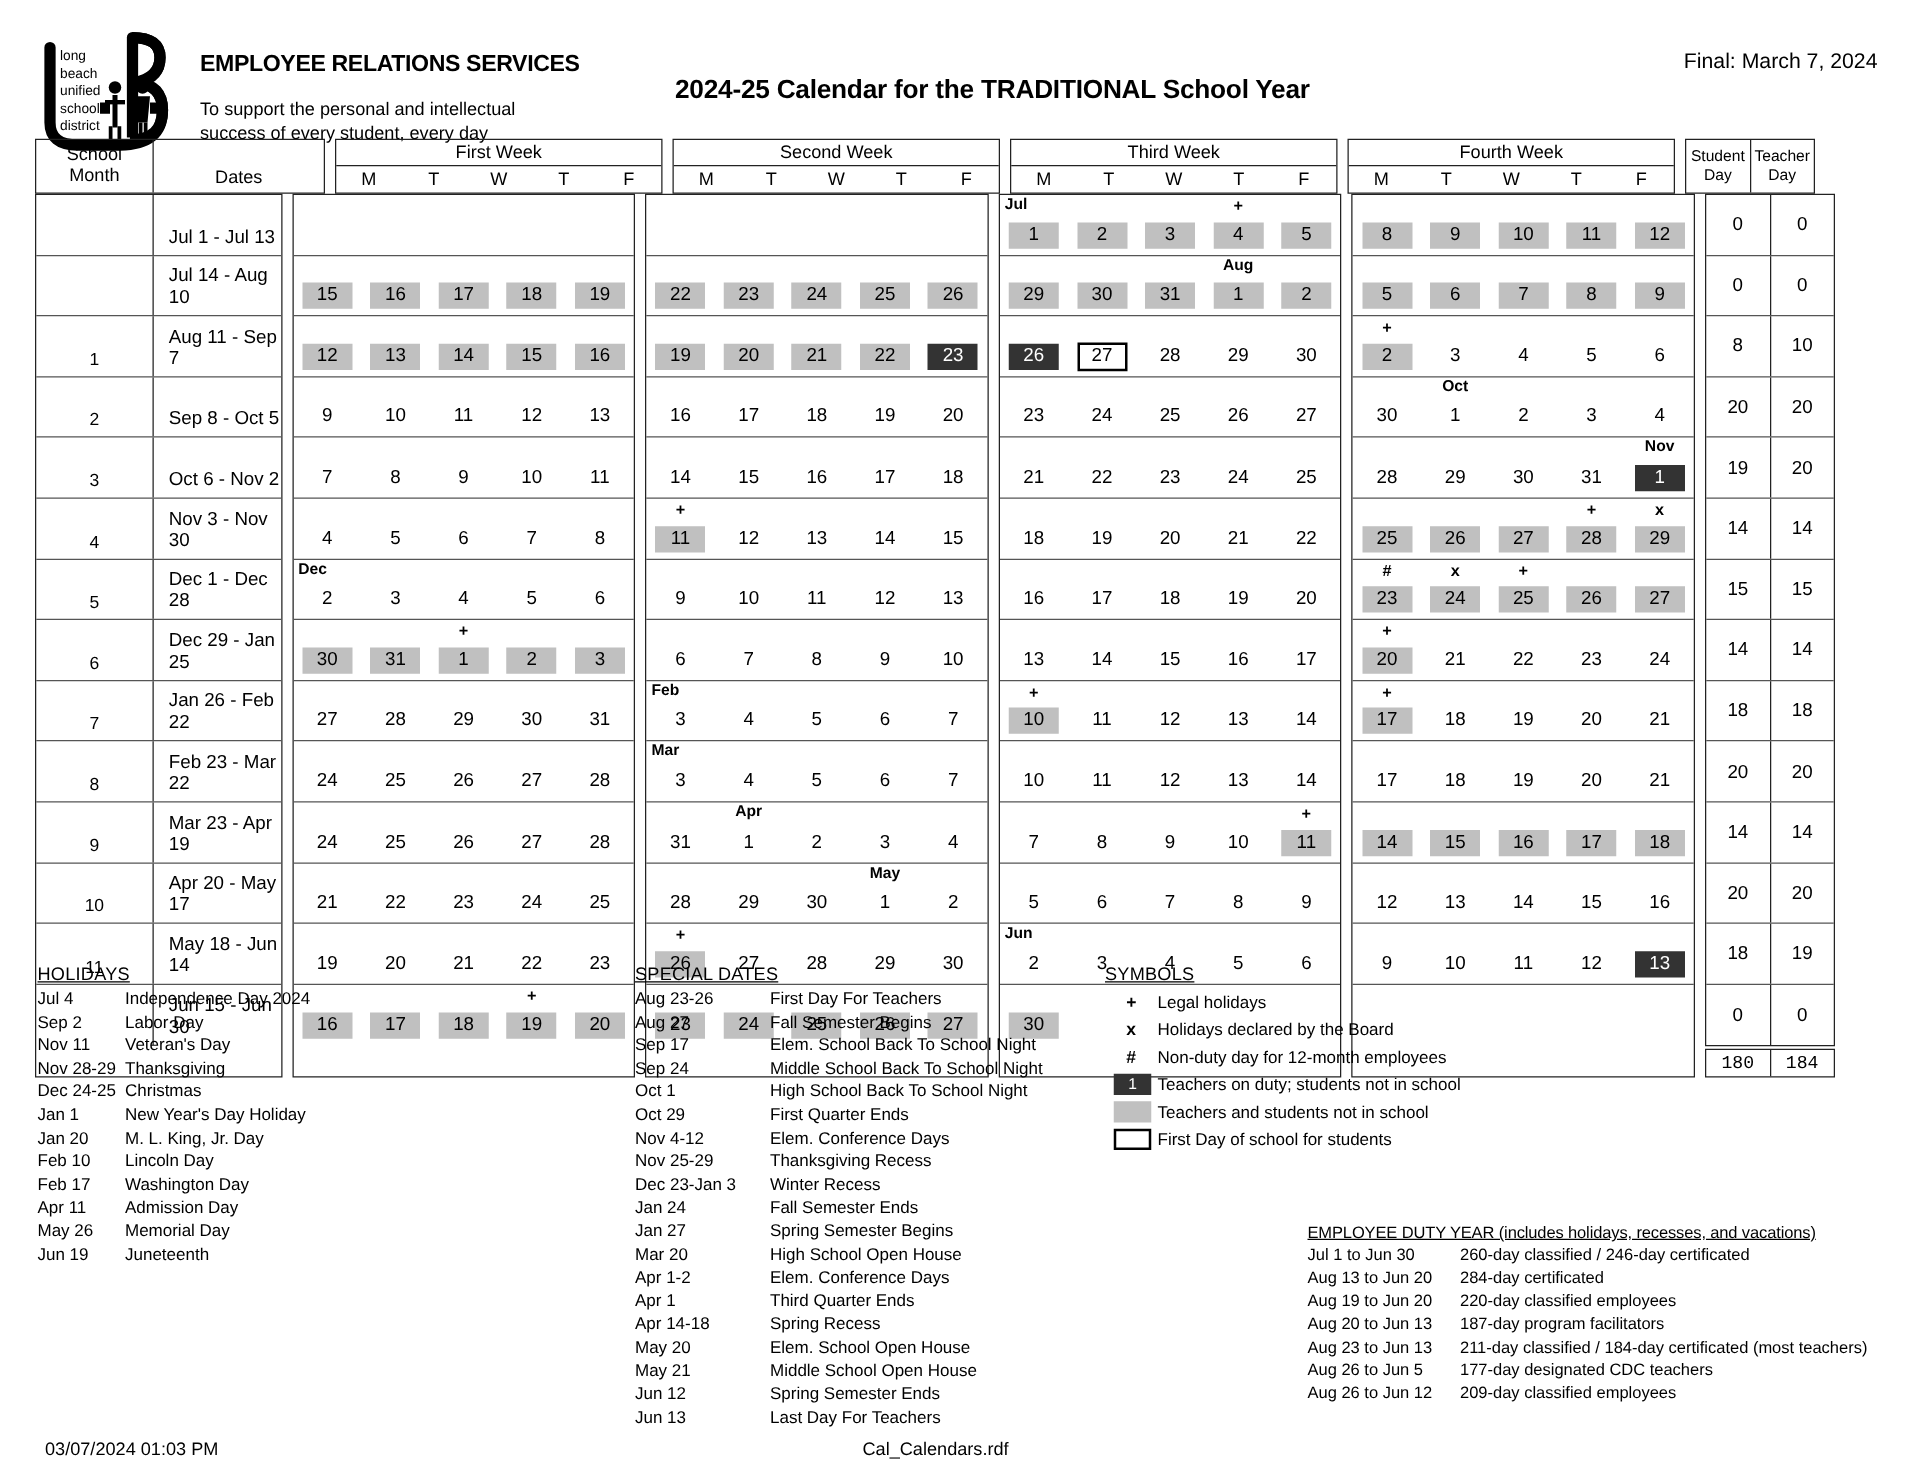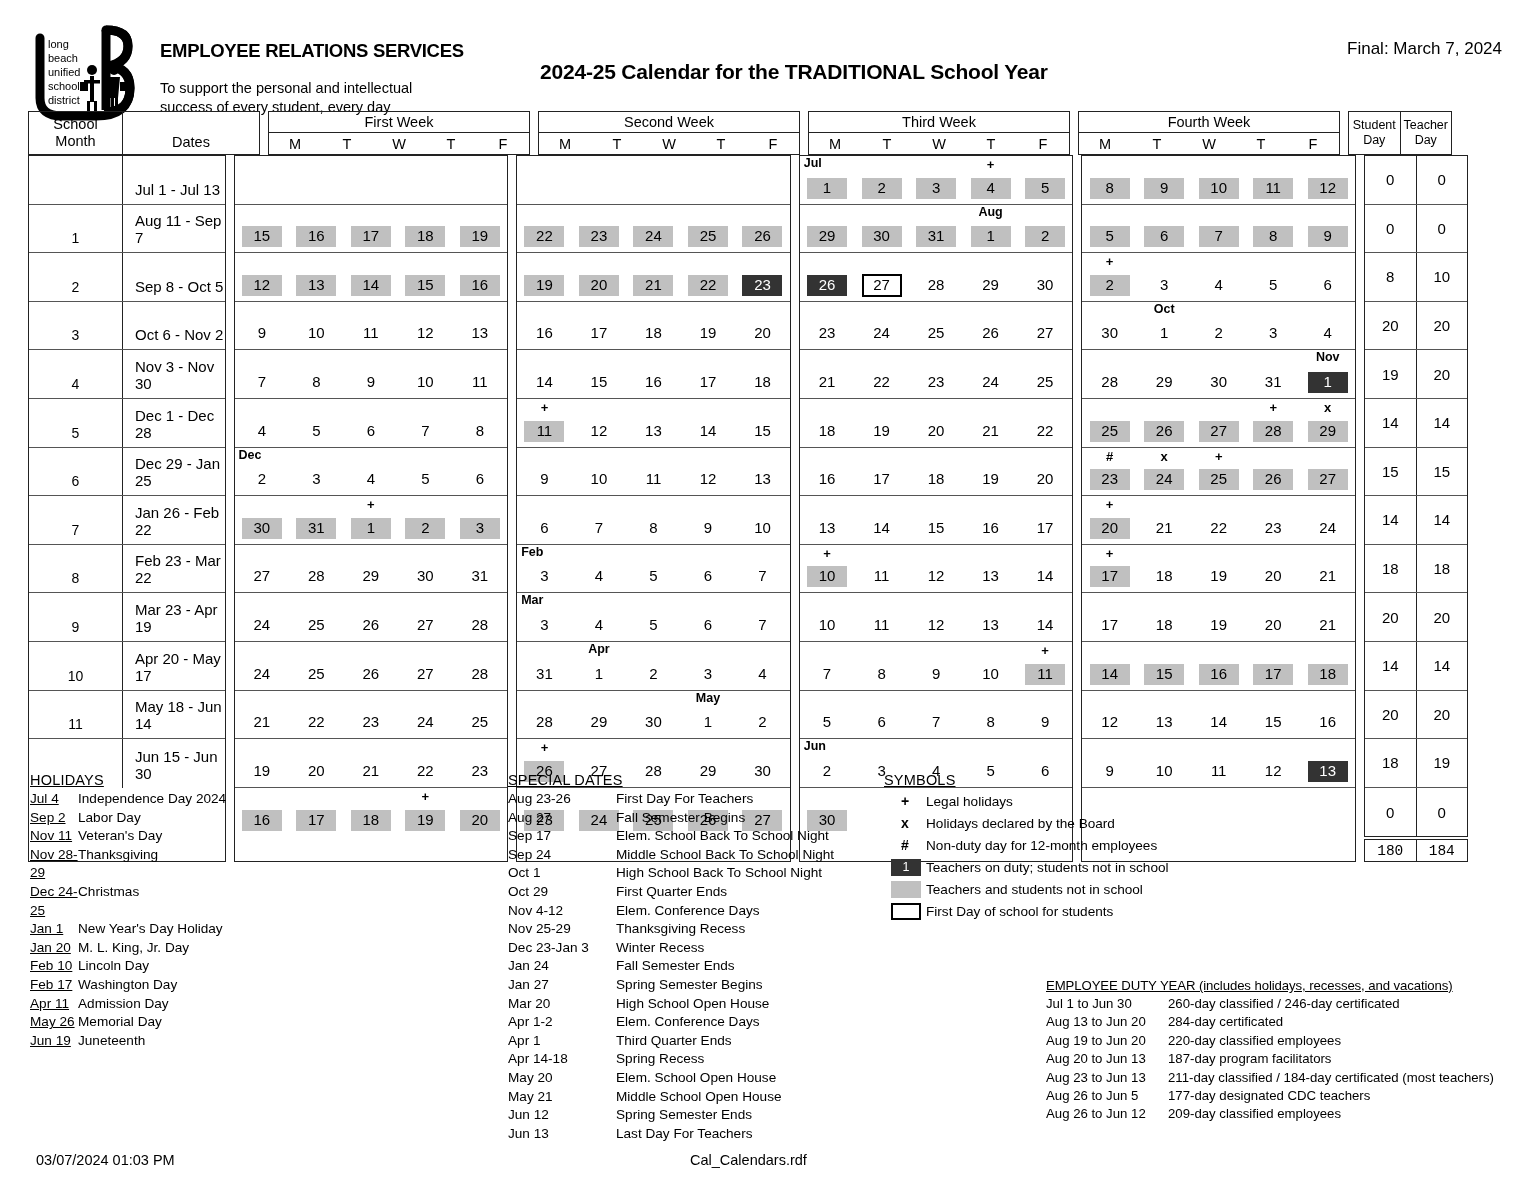--- a/index.html
+++ b/index.html
@@ -155,21 +155,21 @@
   .totals .tv:first-child { border-right: 1.2px solid #222; }
 
   
   .legend-title {
     font-size: 14.5px; text-decoration: underline; letter-spacing: 0.2px;
     margin-bottom: 2px;
   }
   .l2 { display: flex; font-size: 13.6px; line-height: 18.6px; }
 
   .holidays { position: absolute; left: 30px; top: 772px; width: 470px; }
-  .holidays .l2 .d { width: 48px; flex: none; text-decoration: underline; }
+  .holidays .l2 .d { width: 70px; flex: none; }
 
   .special { position: absolute; left: 508px; top: 772px; width: 380px; }
   .special .l2 .d { width: 108px; flex: none; }
 
   .symbols { position: absolute; left: 884px; top: 772px; width: 400px; }
   .symbols .srow { display: flex; align-items: center; font-size: 13.6px; line-height: 19px; height: 22px; }
   .symbols .sglyph { width: 42px; flex: none; text-align: center; font-weight: bold; font-size: 14px; }
   .symbols .sw-dark {
     width: 30px; height: 17px; background: #333; color: #fff;
     font-size: 12.5px; display: flex; align-items: center; justify-content: center;
@@ -311,20 +311,24 @@
         <span>Day</span>
       </div>
     </div>
   </div>
 
   <div class="cal-body">
     <div class="grp grp-sm blk blk-top" id="col-sm">
         <div class="row sm-row">
           <div class="mo"></div>
           <div class="dt">Jul 1 - Jul 13</div>
+        </div>
+        <div class="row sm-row">
+          <div class="mo"></div>
+          <div class="dt">Jul 14 - Aug 10</div>
         </div>
         <div class="row sm-row">
           <div class="mo">1</div>
           <div class="dt">Aug 11 - Sep 7</div>
         </div>
         <div class="row sm-row">
           <div class="mo">2</div>
           <div class="dt">Sep 8 - Oct 5</div>
         </div>
         <div class="row sm-row">

